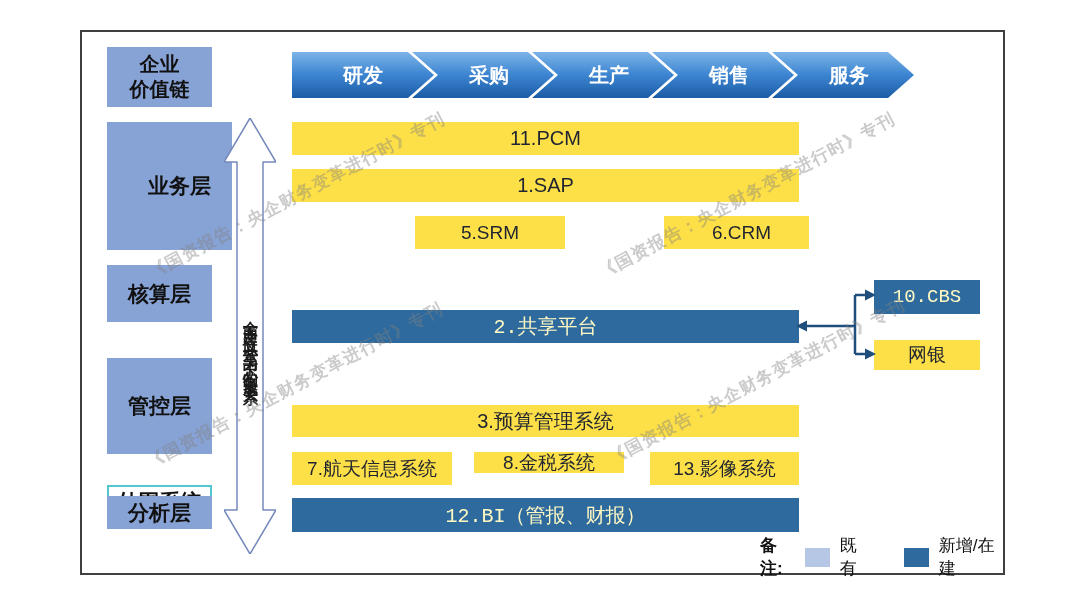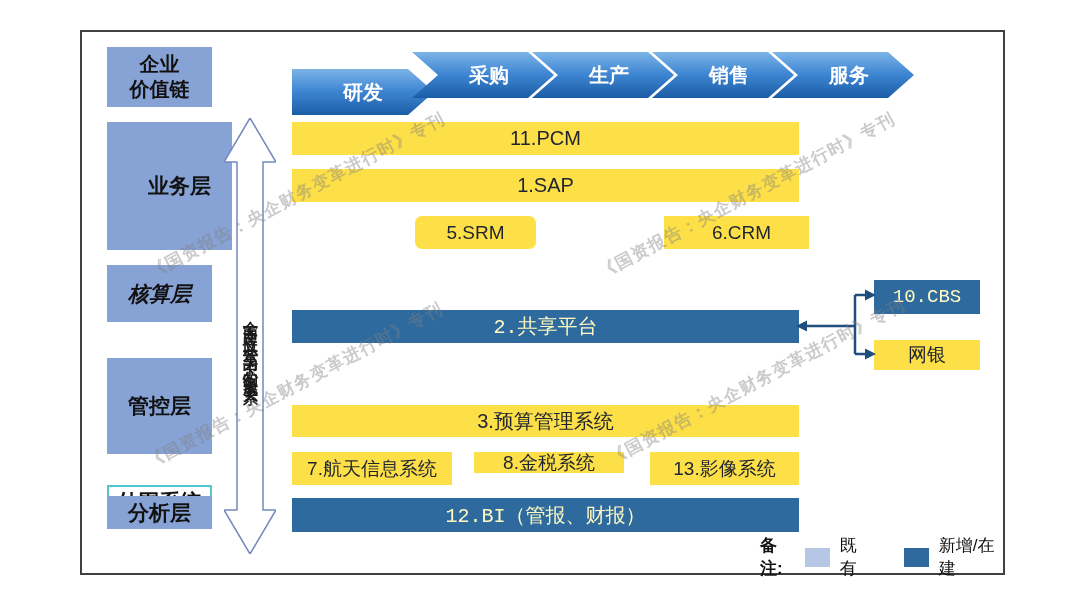--- a/index.html
+++ b/index.html
@@ -10,21 +10,21 @@
   
   .lbox{position:absolute;left:25px;width:105px;background:#87a2d4;color:#111;
         display:flex;align-items:center;justify-content:center;font-weight:bold;
         font-size:21px;text-align:center;}
   .lbox.header{font-size:20px;line-height:1.25;flex-direction:column;}
   .lbox.peripheral{background:#ffffff;border:2px solid #53c6d0;box-sizing:border-box;margin-top:36px;}
   
   .chev{position:absolute;top:20px;width:142px;height:46px;color:#fff;font-weight:bold;
         font-size:20px;display:flex;align-items:center;justify-content:center;
         background:linear-gradient(180deg,#7db4e8 0%,#3e86d2 48%,#1b5ca6 100%);}
-  .chev.first{clip-path:polygon(0 0,116px 0,142px 23px,116px 46px,0 46px);margin-top:17px;}
+  .chev.first{clip-path:polygon(0 0,116px 0,142px 23px,116px 46px,0 46px);}
   .chev.notched{clip-path:polygon(0 0,116px 0,142px 23px,116px 46px,0 46px,26px 23px);
         padding-left:12px;box-sizing:border-box;}
   
   .bar{position:absolute;display:flex;align-items:center;justify-content:center;
        font-size:20px;color:#1f2430;background:#fde047;}
   .bar.small{font-size:19px;}
   .bar.dark{background:#2e6a9e;color:#fef9c3;font-family:Liberation Mono, monospace;}
   
   .varrow{position:absolute;left:142px;top:86px;width:52px;height:436px;}
   .vtext{position:absolute;left:153px;top:158px;width:30px;height:312px;
@@ -50,39 +50,39 @@
 <body>
 
 <div class="canvas">
   <div class="card">
 
     <div class="lbox header" style="top:15px;height:60px;">
       <span>企业</span>
       <span>价值链</span>
     </div>
     <div class="lbox" style="top:90px;height:128px;padding-left:20px;">业务层</div>
-    <div class="lbox" style="top:233px;height:57px;font-style:italic;">核算层</div>
+    <div class="lbox" style="top:233px;height:57px;">核算层</div>
     <div class="lbox" style="top:326px;height:96px;">管控层</div>
     <div class="lbox peripheral" style="top:417px;height:33px;">外围系统</div>
     <div class="lbox" style="top:464px;height:33px;">分析层</div>
 
     <svg class="varrow" viewBox="0 0 52 436">
       <polygon points="26,0 52,44 39,44 39,392 52,392 26,436 0,392 13,392 13,44 0,44" fill="#ffffff" stroke="#7589bd" stroke-width="1.5" stroke-linejoin="round"></polygon>
     </svg>
     <div class="vtext">全面建立以共享为中心的集成关系</div>
 
     <div class="chev first" style="left:210px;">研发</div>
     <div class="chev notched" style="left:330px;">采购</div>
     <div class="chev notched" style="left:450px;">生产</div>
     <div class="chev notched" style="left:570px;">销售</div>
     <div class="chev notched" style="left:690px;">服务</div>
 
     <div class="bar" style="left:210px;top:90px;width:507px;height:33px;">11.PCM</div>
     <div class="bar" style="left:210px;top:137px;width:507px;height:33px;">1.SAP</div>
-    <div class="bar small" style="left:333px;top:184px;width:121px;height:33px;border-radius:7px;">5.SRM</div>
+    <div class="bar small" style="left:333px;top:184px;width:150px;height:33px;">5.SRM</div>
     <div class="bar small" style="left:582px;top:184px;width:135px;height:33px;padding-left:10px;">6.CRM</div>
     <div class="bar dark" style="left:210px;top:278px;width:507px;height:33px;">2.共享平台</div>
     <div class="bar" style="left:210px;top:373px;width:507px;height:32px;">3.预算管理系统</div>
     <div class="bar small" style="left:210px;top:420px;width:160px;height:33px;">7.航天信息系统</div>
     <div class="bar small" style="left:392px;top:420px;width:150px;height:21px;">8.金税系统</div>
     <div class="bar small" style="left:568px;top:420px;width:149px;height:33px;">13.影像系统</div>
     <div class="bar dark" style="left:210px;top:466px;width:507px;height:34px;">12.BI（管报、财报）</div>
 
     <div class="bar dark small" style="left:792px;top:248px;width:106px;height:34px;">10.CBS</div>
     <div class="bar small" style="left:792px;top:308px;width:106px;height:30px;">网银</div>

